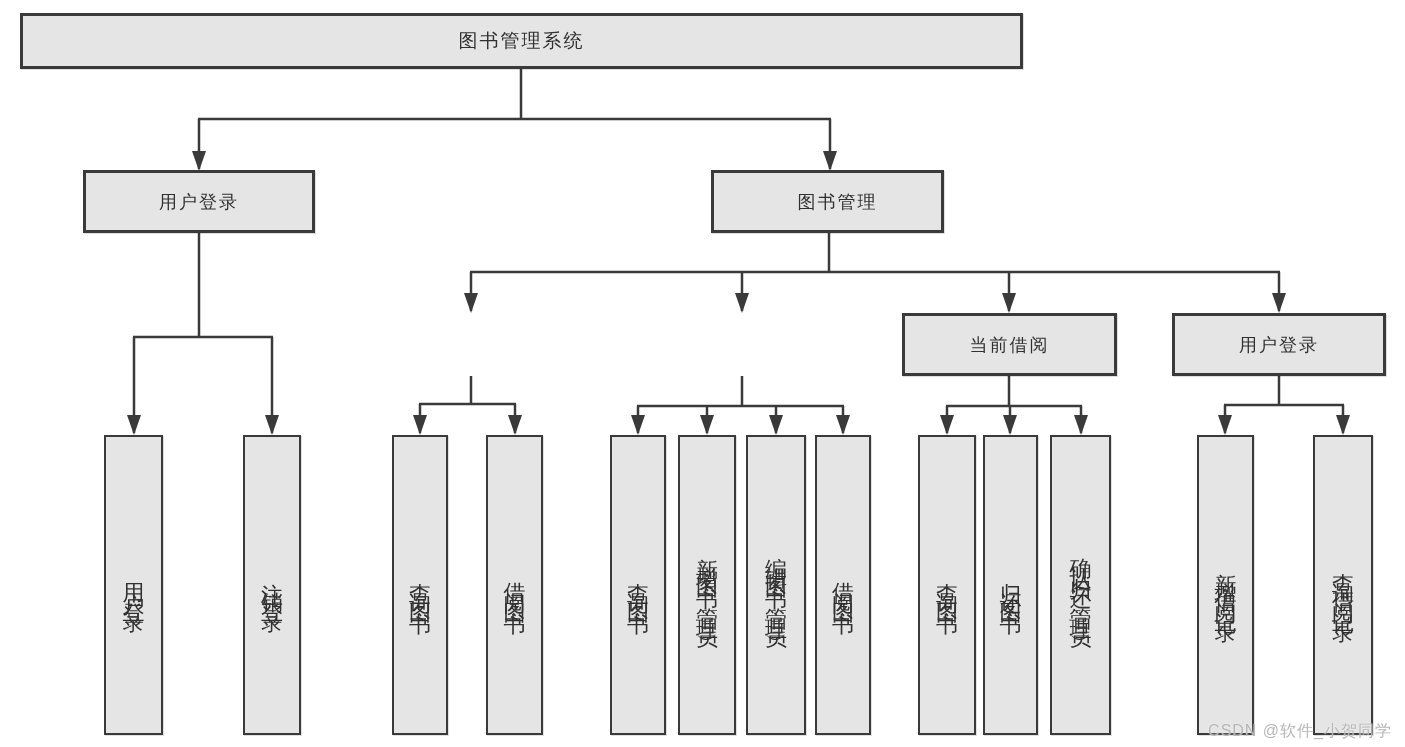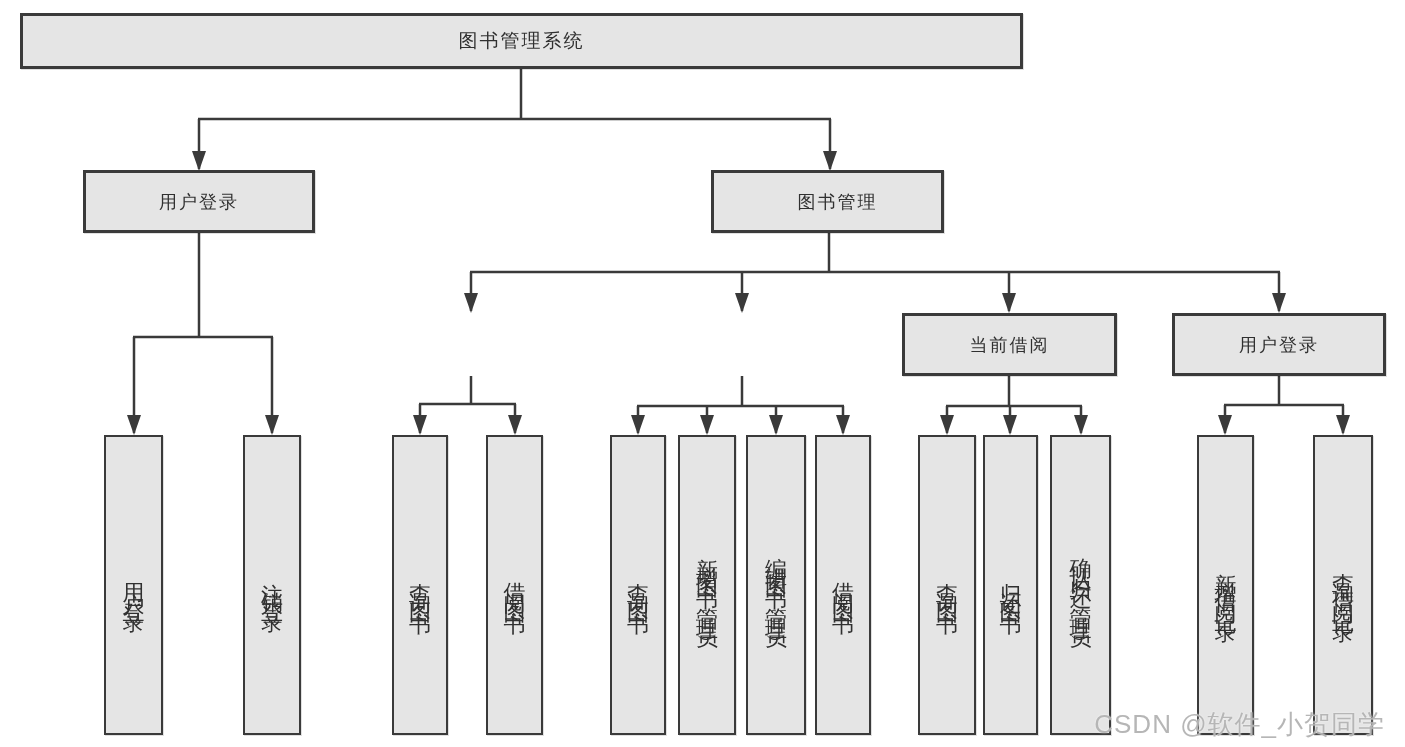--- a/index.html
+++ b/index.html
@@ -33,24 +33,24 @@
   .box.v {
     border-width: 2px;
     writing-mode: vertical-lr;
     text-orientation: mixed;
     font-size: 22px;
     letter-spacing: 10px;
     line-height: 1;
   }
   .watermark {
     position: absolute;
-    right: 20px;
+    right: 13px;
     bottom: 5px;
     z-index: 5;
-    font-size: 26px;
+    font-size: 16px;
     letter-spacing: 1px;
     color: rgba(178, 178, 178, 0.95);
     text-shadow: 0 0 2px rgba(255,255,255,0.8);
     white-space: nowrap;
   }
 </style>
 </head>
 <body>
 
 <div id="stage">

